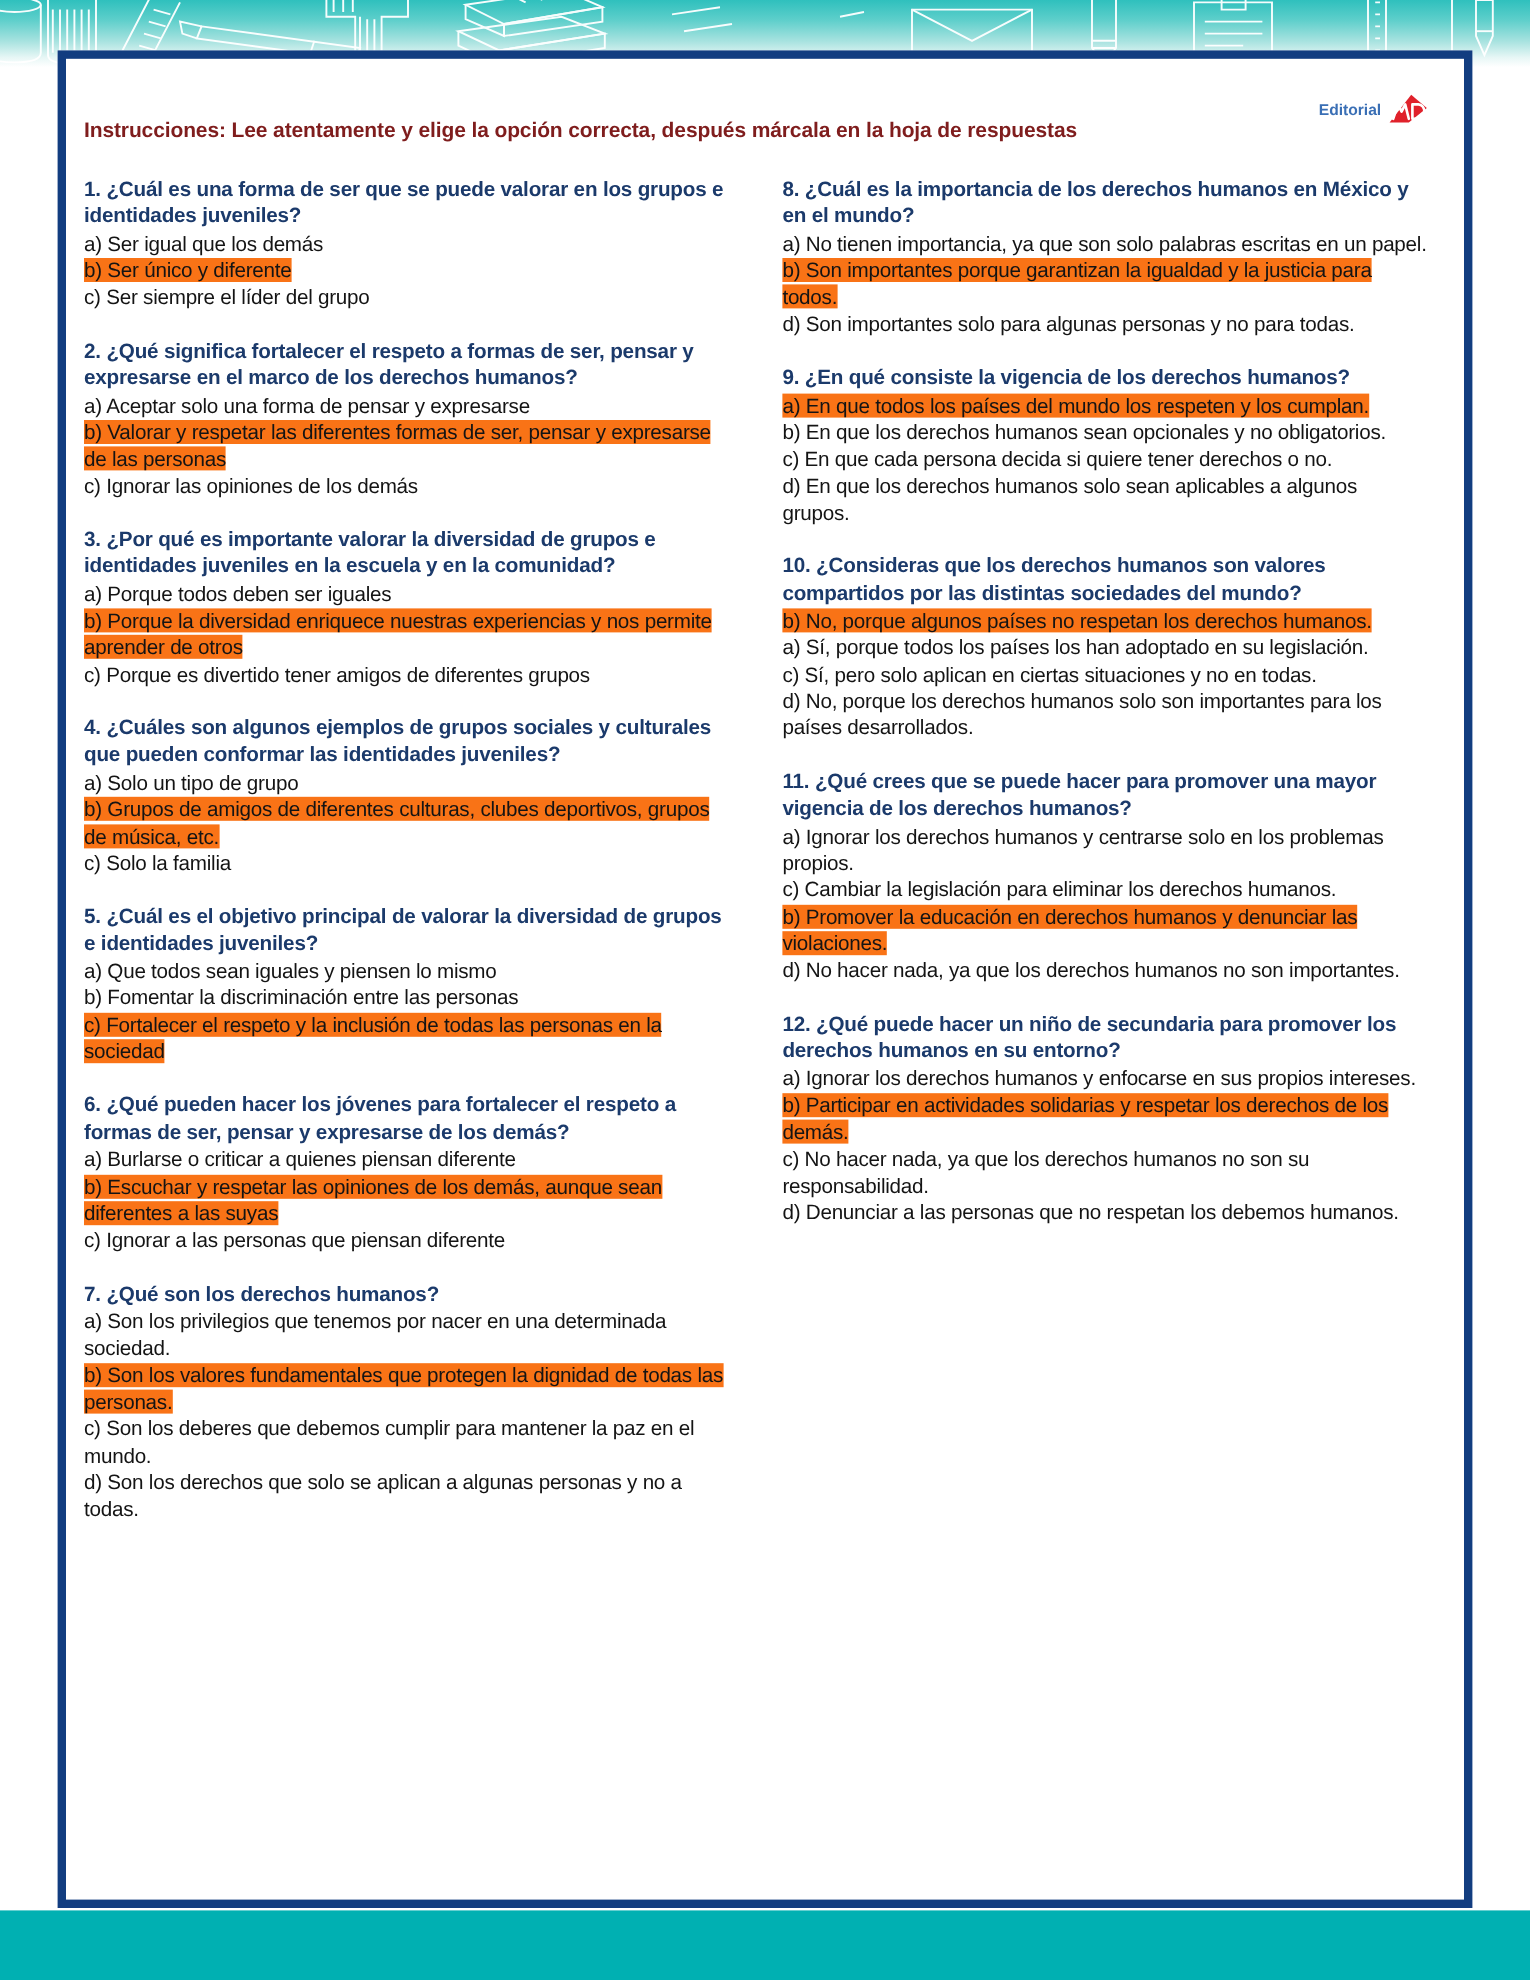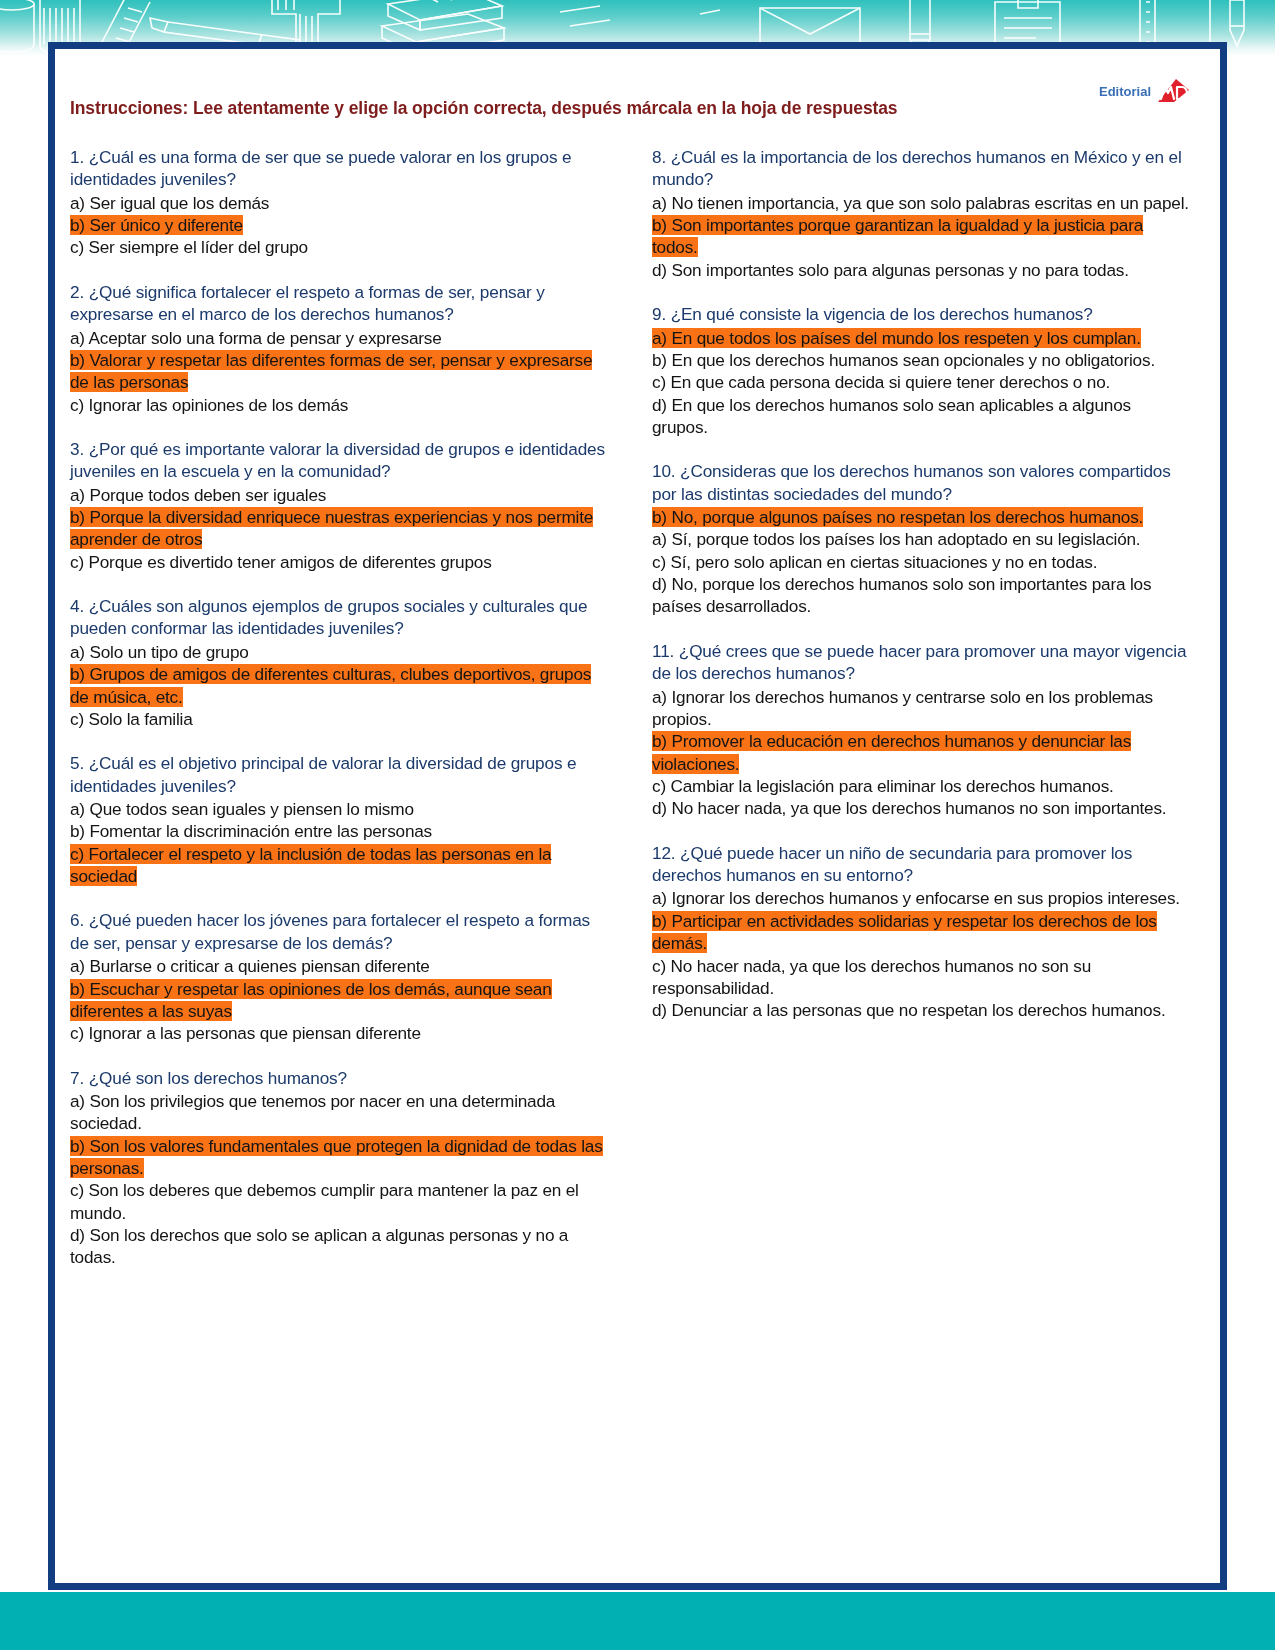--- a/index.html
+++ b/index.html
@@ -91,21 +91,21 @@
     gap: 44px;
     margin-top: 22px;
   }
   .col { width: 538px; }
 
   .q-block { margin-bottom: 22px; }
   .q-block:last-child { margin-bottom: 0; }
 
   .q-title {
     font-size: 17.2px;
-    font-weight: normal;
+    font-weight: bold;
     color: #1b3a6b;
     line-height: 1.30;
     margin-bottom: 1px;
     letter-spacing: -0.15px;
   }
   .opt {
     font-size: 17.2px;
     color: #141414;
     line-height: 1.30;
     letter-spacing: -0.2px;
@@ -250,27 +250,27 @@
         <div class="q-block">
           <div class="q-title">10. ¿Consideras que los derechos humanos son valores compartidos por las distintas sociedades del mundo?</div>
           <div class="opt"><span class="hl">b) No, porque algunos países no respetan los derechos humanos.</span></div>
           <div class="opt">a) Sí, porque todos los países los han adoptado en su legislación.</div>
           <div class="opt">c) Sí, pero solo aplican en ciertas situaciones y no en todas.</div>
           <div class="opt">d) No, porque los derechos humanos solo son importantes para los países desarrollados.</div>
         </div>
         <div class="q-block">
           <div class="q-title">11. ¿Qué crees que se puede hacer para promover una mayor vigencia de los derechos humanos?</div>
           <div class="opt">a) Ignorar los derechos humanos y centrarse solo en los problemas propios.</div>
+          <div class="opt">c) Cambiar la legislación para eliminar los derechos humanos.</div>
           <div class="opt"><span class="hl">b) Promover la educación en derechos humanos y denunciar las violaciones.</span></div>
-          <div class="opt">c) Cambiar la legislación para eliminar los derechos humanos.</div>
           <div class="opt">d) No hacer nada, ya que los derechos humanos no son importantes.</div>
         </div>
         <div class="q-block">
           <div class="q-title">12. ¿Qué puede hacer un niño de secundaria para promover los derechos humanos en su entorno?</div>
           <div class="opt">a) Ignorar los derechos humanos y enfocarse en sus propios intereses.</div>
           <div class="opt"><span class="hl">b) Participar en actividades solidarias y respetar los derechos de los demás.</span></div>
           <div class="opt">c) No hacer nada, ya que los derechos humanos no son su responsabilidad.</div>
-          <div class="opt">d) Denunciar a las personas que no respetan los derechos humanos.</div>
+          <div class="opt">d) Denunciar a las personas que no respetan los debemos humanos.</div>
         </div>
       </div>
   </div>
 
 </div>
 
 </body></html>

